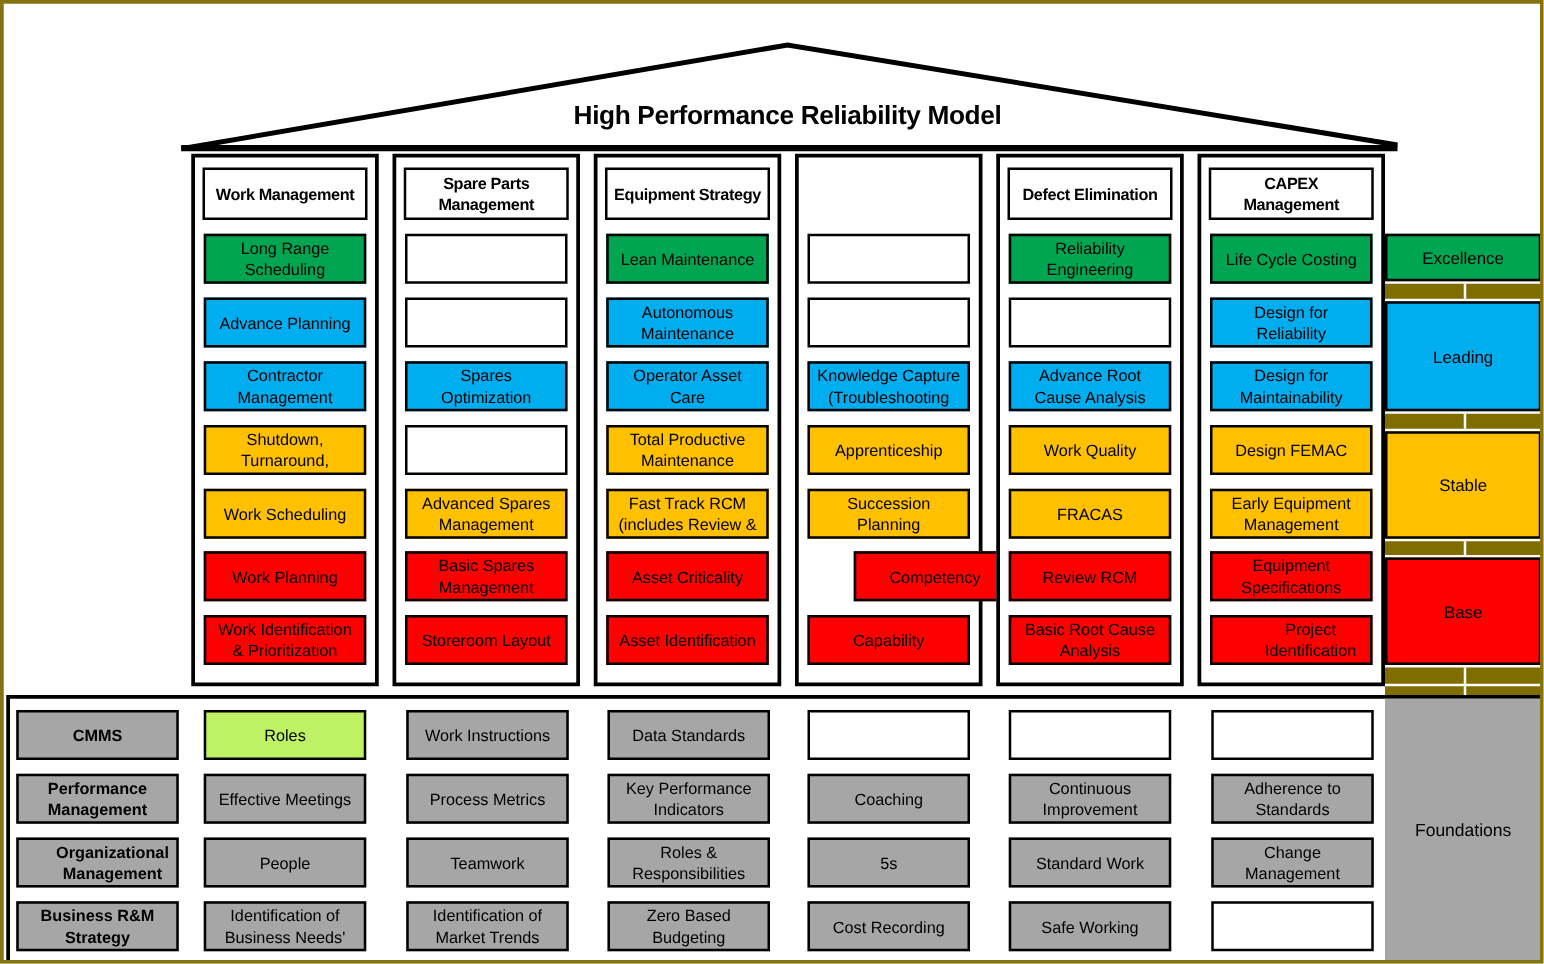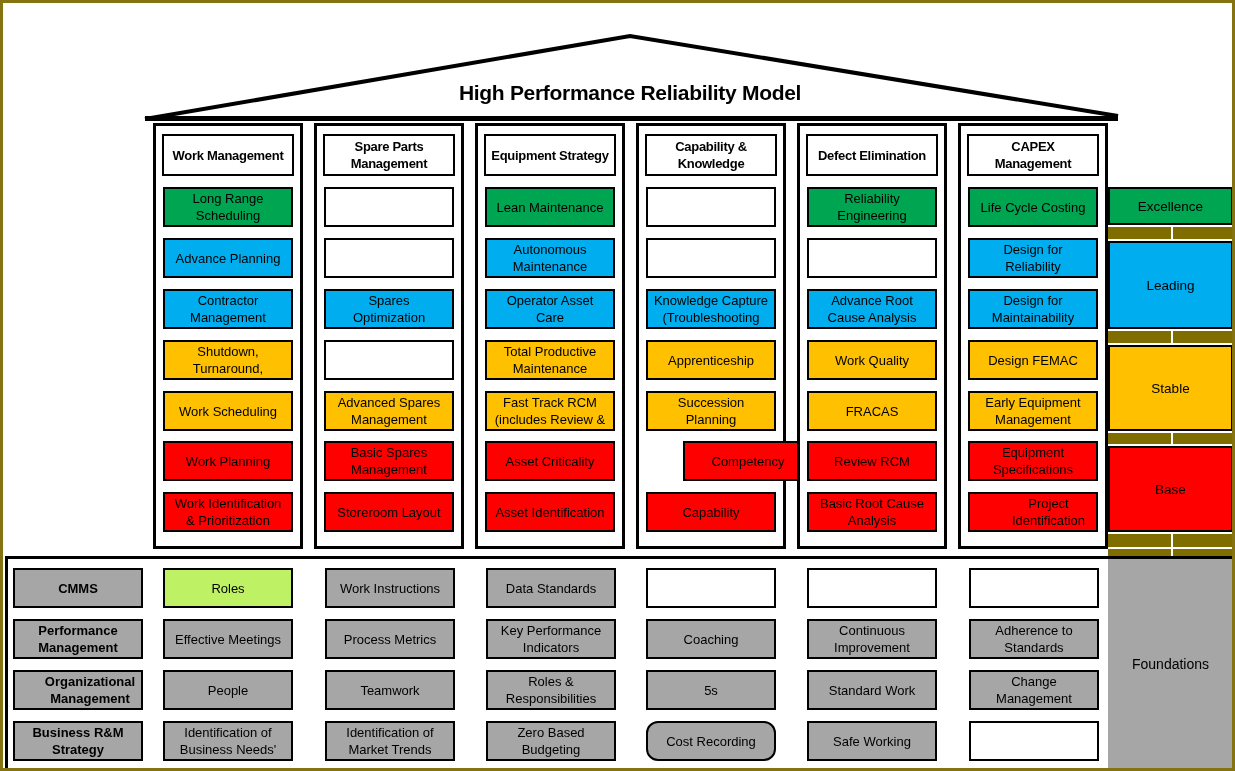--- a/index.html
+++ b/index.html
@@ -105,22 +105,20 @@
         <div class="pbox" style="top: 163px; background: rgb(0, 174, 239);">Operator Asset
 Care</div>
         <div class="pbox" style="top: 214px; background: rgb(255, 192, 0);">Total Productive
 Maintenance</div>
         <div class="pbox" style="top: 265px; background: rgb(255, 192, 0);">Fast Track RCM
 (includes Review &amp;</div>
         <div class="pbox" style="top: 315px; background: rgb(255, 0, 0);">Asset Criticality</div>
         <div class="pbox" style="top: 366px; background: rgb(255, 0, 0);">Asset Identification</div>
       </div>
       <div class="pillar" style="left: 633px;">
-        <div class="pheader">Capability &amp;
-Knowledge</div>
         <div class="pbox" style="top: 61px; background: rgb(255, 255, 255);"></div>
         <div class="pbox" style="top: 112px; background: rgb(255, 255, 255);"></div>
         <div class="pbox" style="top: 163px; background: rgb(0, 174, 239);">Knowledge Capture
 (Troubleshooting</div>
         <div class="pbox" style="top: 214px; background: rgb(255, 192, 0);">Apprenticeship</div>
         <div class="pbox" style="top: 265px; background: rgb(255, 192, 0);">Succession
 Planning</div>
         <div class="pbox" style="top: 315px; background: rgb(255, 0, 0); margin-left: 37px;">Competency</div>
         <div class="pbox" style="top: 366px; background: rgb(255, 0, 0);">Capability</div>
       </div>
@@ -192,21 +190,21 @@
       <div class="fcell" style="left: 483px; top: 565px; background: rgb(166, 166, 166);">Data Standards</div>
       <div class="fcell" style="left: 483px; top: 616px; background: rgb(166, 166, 166);">Key Performance
 Indicators</div>
       <div class="fcell" style="left: 483px; top: 667px; background: rgb(166, 166, 166);">Roles &amp;
 Responsibilities</div>
       <div class="fcell" style="left: 483px; top: 718px; background: rgb(166, 166, 166);">Zero Based
 Budgeting</div>
       <div class="fcell" style="left: 643px; top: 565px; background: rgb(255, 255, 255);"></div>
       <div class="fcell" style="left: 643px; top: 616px; background: rgb(166, 166, 166);">Coaching</div>
       <div class="fcell" style="left: 643px; top: 667px; background: rgb(166, 166, 166);">5s</div>
-      <div class="fcell" style="left: 643px; top: 718px; background: rgb(166, 166, 166); border-radius: 12px;">Cost Recording</div>
+      <div class="fcell" style="left: 643px; top: 718px; background: rgb(166, 166, 166);">Cost Recording</div>
       <div class="fcell" style="left: 804px; top: 565px; background: rgb(255, 255, 255);"></div>
       <div class="fcell" style="left: 804px; top: 616px; background: rgb(166, 166, 166);">Continuous
 Improvement</div>
       <div class="fcell" style="left: 804px; top: 667px; background: rgb(166, 166, 166);">Standard Work</div>
       <div class="fcell" style="left: 804px; top: 718px; background: rgb(166, 166, 166);">Safe Working</div>
       <div class="fcell" style="left: 966px; top: 565px; background: rgb(255, 255, 255);"></div>
       <div class="fcell" style="left: 966px; top: 616px; background: rgb(166, 166, 166);">Adherence to
 Standards</div>
       <div class="fcell" style="left: 966px; top: 667px; background: rgb(166, 166, 166);">Change
 Management</div>

